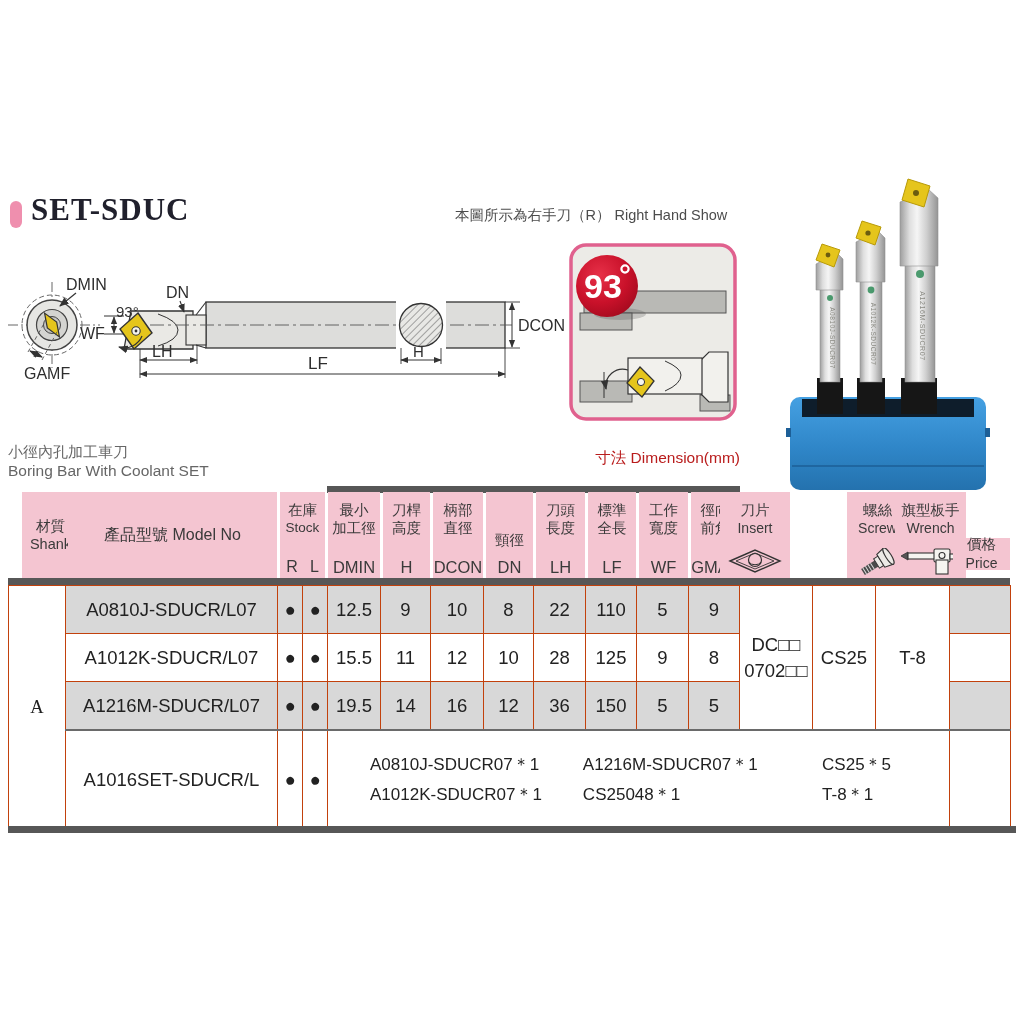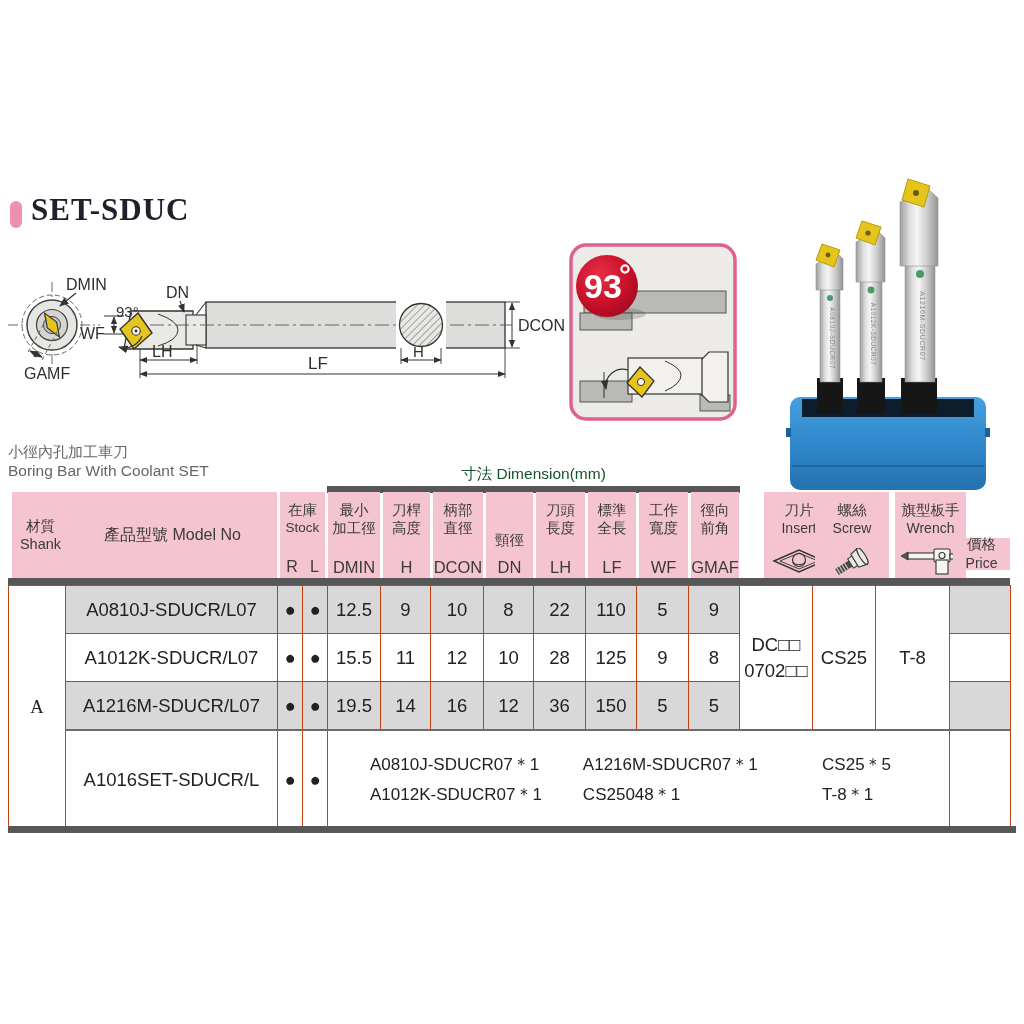--- a/index.html
+++ b/index.html
@@ -6,38 +6,38 @@
   .page{position:relative;width:1024px;height:1024px;background:#fff;overflow:hidden;
         font-family:"Liberation Sans",sans-serif;color:#333;}
   
   .accent{position:absolute;left:10px;top:201px;width:12px;height:27px;border-radius:6px;background:#ef8fae;}
   .title{position:absolute;left:31px;top:192px;font-family:"Liberation Serif",serif;
          font-weight:bold;font-size:31px;color:#20202c;letter-spacing:1px;}
   .hand-note{position:absolute;left:455px;top:206px;font-size:14.5px;color:#4c4c4c;}
   .prod-cn{position:absolute;left:8px;top:443px;font-size:15px;color:#666;}
   .prod-en{position:absolute;left:8px;top:462px;font-size:15.5px;color:#666;}
   
-  .dimlbl{position:absolute;left:327px;top:464px;width:413px;text-align:center;font-size:15.5px;color:#14532d;}
+  .dimlbl{position:absolute;left:327px;top:448px;width:413px;text-align:right;font-size:15.5px;color:#b91c1c;}
   .dimbar{position:absolute;left:327px;top:486px;width:413px;height:7px;background:#575757;}
   .hbar-top{position:absolute;left:8px;top:578px;width:1002px;height:7px;background:#575757;}
   .hbar-bot{position:absolute;left:8px;top:826px;width:1008px;height:7px;background:#575757;}
   .hc{position:absolute;top:492px;height:86px;background:#f4c5d1;color:#3a3a3a;
       display:flex;flex-direction:column;align-items:center;justify-content:center;
       font-size:14.5px;line-height:18px;text-align:center;box-sizing:border-box;}
   .hc .sym{font-size:16.5px;margin-top:auto;}
   .hc.pad{justify-content:flex-start;padding:9px 0 2px 0;}
-  .hc-shank{left:12px;width:57px;}
+  .hc-shank{left:22px;width:57px;}
   .hc-model{left:68px;width:209px;font-size:16px;}
   .hc-stock{left:280px;width:45px;}
   .hc-stock .rl{margin-top:auto;display:flex;width:100%;justify-content:space-around;font-size:16px;}
   .hc-dmin{left:328px;width:52px;} .hc-h{left:383px;width:47px;}
   .hc-dcon{left:433px;width:50px;} .hc-dn{left:486px;width:47px;}
   .hc-lh{left:536px;width:49px;}   .hc-lf{left:588px;width:48px;}
   .hc-wf{left:639px;width:49px;}   .hc-gmaf{left:691px;width:48px;}
-  .hc-insert{left:764px;width:70px;} .hc-screw{left:815px;width:74px;}
+  .hc-insert{left:720px;width:70px;} .hc-screw{left:847px;width:61px;}
   .hc-wrench{left:879px;width:71px;margin-left:16px;}
   .hc-price{left:953px;width:57px;top:538px;height:32px;line-height:19px;}
   .hc .icon{margin-top:auto;}
   
   .tblwrap{position:absolute;left:8px;top:585px;}
   table.body{border-collapse:collapse;table-layout:fixed;width:1002px;}
   table.body td{border:1px solid #c2410c;text-align:center;font-size:18.5px;color:#222;
                 padding:0;height:47px;overflow:hidden;}
   td.gray{background:#d8d8d8;}
   td.white{background:#ffffff;}
@@ -57,20 +57,21 @@
   .photo{position:absolute;left:778px;top:176px;}
   svg text{font-family:"Liberation Sans",sans-serif;}
 </style>
 </head>
 <body>
 
 <div class="page">
 
   <span class="accent"></span>
   <div class="title">SET-SDUC</div>
+  <div class="hand-note">本圖所示為右手刀（R）  Right Hand Show</div>
 
   <svg class="tech" width="580" height="152" viewBox="0 0 580 152">
     <defs>
       <marker id="arr" viewBox="0 0 10 10" refX="9" refY="5" markerWidth="8" markerHeight="8" orient="auto-start-reverse">
         <path d="M0,1 L10,5 L0,9 Z" fill="#333"></path>
       </marker>
       <pattern id="hatch" width="5" height="5" patternTransform="rotate(45)" patternUnits="userSpaceOnUse">
         <rect width="5" height="5" fill="#e8e8e5"></rect>
           <line x1="0" y1="0" x2="0" y2="5" stroke="#777" stroke-width="1.3"></line>
       </pattern>

